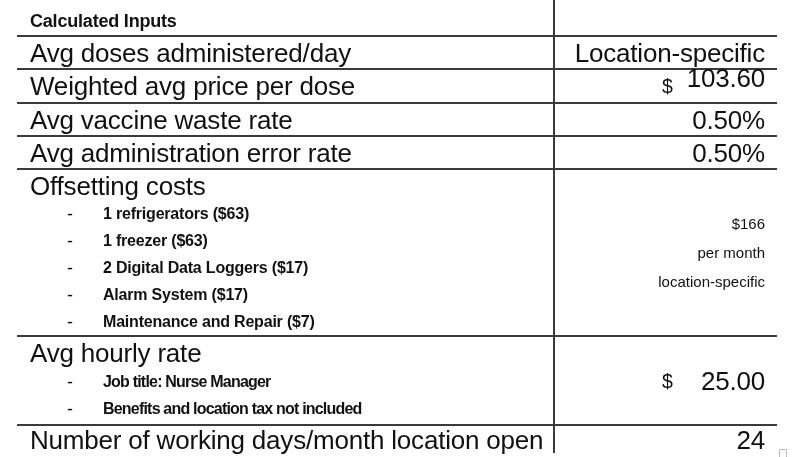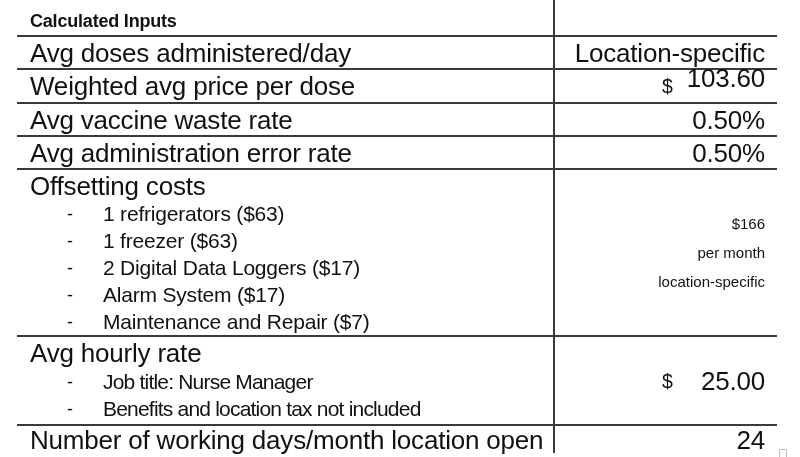--- a/index.html
+++ b/index.html
@@ -5,21 +5,21 @@
     html, body { margin: 0; padding: 0; background: #ffffff; }
     body { width: 800px; height: 457px; position: relative; overflow: hidden;
            font-family: "Liberation Sans", sans-serif; color: #111; }
     .hline { position: absolute; left: 17px; width: 760px; height: 2px; background: #3a3a3a; }
     .vline { position: absolute; left: 553px; top: 0; width: 2px; height: 453px; background: #3a3a3a; }
     .t { position: absolute; white-space: nowrap; font-size: 26px; line-height: 24px; letter-spacing: -0.2px; }
     .lbl { left: 30px; }
     .bold { font-weight: bold; font-size: 18px; }
     .val { right: 35px; text-align: right; }
     .dash { position: absolute; left: 67px; font-size: 18px; line-height: 24px; }
-    .sub { position: absolute; left: 103px; font-size: 21px; line-height: 24px; white-space: nowrap; letter-spacing: -0.2px; }
+    .sub { position: absolute; left: 103px; font-size: 16px; line-height: 24px; white-space: nowrap; letter-spacing: -0.2px; font-weight: bold; }
     .cond { letter-spacing: -0.8px; }
     .dollar { position: absolute; font-size: 19.5px; line-height: 24px; }
     .multi { position: absolute; right: 35px; text-align: right; font-size: 15px; line-height: 29px; }
     .handle { position: absolute; left: 779px; top: 449px; width: 6px; height: 7px; border: 1px solid #bbb; border-radius: 1px; }
   </style>
 </head>
 <body>
 
 <div class="vline"></div>
 <div class="hline" style="top:35px"></div>

